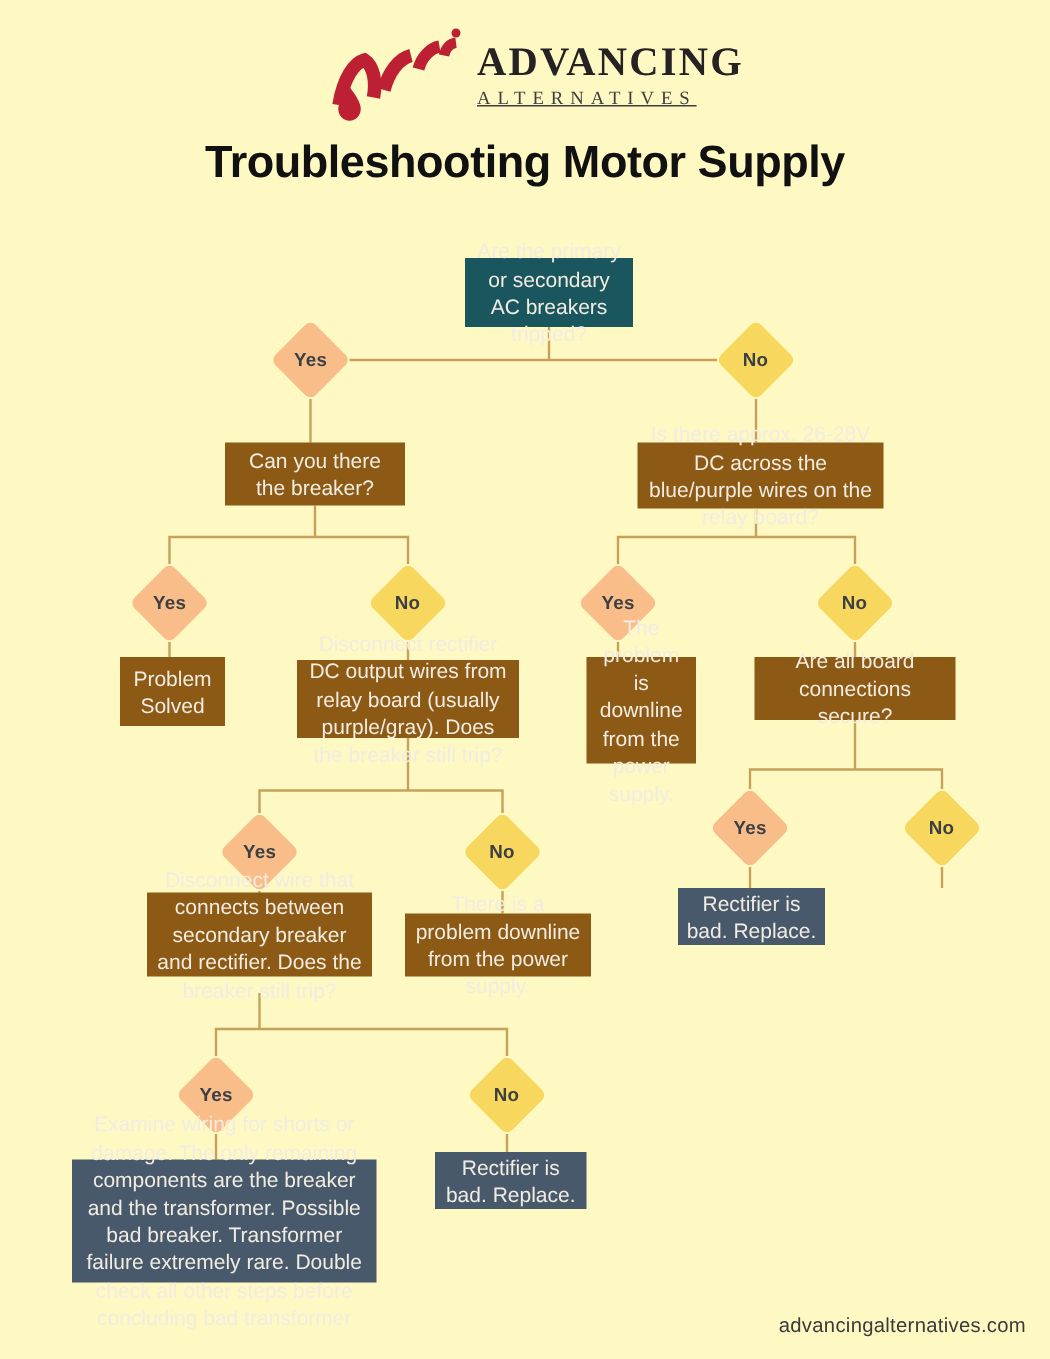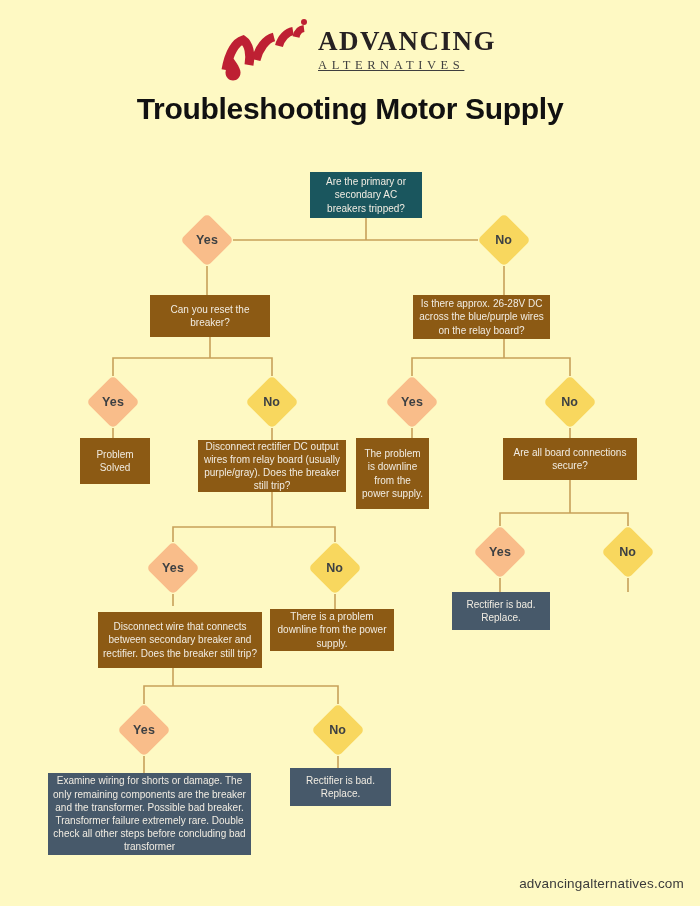--- a/index.html
+++ b/index.html
@@ -18,21 +18,21 @@
     font-family:"Liberation Serif", serif;font-size:12.5px;color:#3f3f3f;
     letter-spacing:4.6px;margin-top:4px;line-height:1;text-decoration:underline;
   }
   .page-title{
     position:absolute;left:0;top:92px;width:700px;text-align:center;
     font-size:30px;font-weight:700;color:var(--title-text);letter-spacing:-0.3px;
   }
   
   .node{
     position:absolute;display:flex;align-items:center;justify-content:center;
-    text-align:center;color:var(--box-text);font-size:10px;line-height:1.32;
+    text-align:center;color:var(--box-text);font-size:14px;line-height:1.32;
     padding:3px 5px;box-sizing:border-box;
   }
   .teal{background:var(--teal);}
   .brown{background:var(--brown);}
   .slate{background:var(--slate);}
   .diamond{
     position:absolute;width:38px;height:38px;border-radius:5px;
     transform:rotate(45deg);display:flex;align-items:center;justify-content:center;
   }
   .peach{background:var(--peach);}
@@ -83,57 +83,57 @@
 
   <div class="node teal" style="left:310px;top:172px;width:112px;height:46px">Are the primary or secondary AC breakers tripped?</div>
 
   <div class="diamond peach" style="left:188px;top:221px">
     <span class="dlabel">Yes</span>
   </div>
   <div class="diamond yellow" style="left:485px;top:221px">
     <span class="dlabel">No</span>
   </div>
 
-  <div class="node brown" style="left:150px;top:295px;width:120px;height:42px">Can you reset the breaker?</div>
-  <div class="node brown" style="left:413px;top:295px;width:137px;height:44px">Is there approx. 26-28V DC across the blue/purple wires on the relay board?</div>
+  <div class="node brown" style="left:150px;top:295px;width:120px;height:42px">Can you there the breaker?</div>
+  <div class="node brown" style="left:425px;top:295px;width:164px;height:44px">Is there approx. 26-28V DC across the blue/purple wires on the relay board?</div>
 
   <div class="diamond peach" style="left:94px;top:383px">
     <span class="dlabel">Yes</span>
   </div>
   <div class="diamond yellow" style="left:253px;top:383px">
     <span class="dlabel">No</span>
   </div>
 
   <div class="diamond peach" style="left:393px;top:383px">
     <span class="dlabel">Yes</span>
   </div>
   <div class="diamond yellow" style="left:551px;top:383px">
     <span class="dlabel">No</span>
   </div>
 
   <div class="node brown" style="left:80px;top:438px;width:70px;height:46px">Problem Solved</div>
   <div class="node brown" style="left:198px;top:440px;width:148px;height:52px">Disconnect rectifier DC output wires from relay board (usually purple/gray). Does the breaker still trip?</div>
-  <div class="node brown" style="left:356px;top:438px;width:73px;height:71px">The problem is downline from the power supply.</div>
+  <div class="node brown" style="left:391px;top:438px;width:73px;height:71px">The problem is downline from the power supply.</div>
   <div class="node brown" style="left:503px;top:438px;width:134px;height:42px">Are all board connections secure?</div>
 
   <div class="diamond peach" style="left:481px;top:533px">
     <span class="dlabel">Yes</span>
   </div>
   <div class="diamond yellow" style="left:609px;top:533px">
     <span class="dlabel">No</span>
   </div>
   <div class="node slate" style="left:452px;top:592px;width:98px;height:38px">Rectifier is bad. Replace.</div>
 
   <div class="diamond peach" style="left:154px;top:549px">
     <span class="dlabel">Yes</span>
   </div>
   <div class="diamond yellow" style="left:316px;top:549px">
     <span class="dlabel">No</span>
   </div>
-  <div class="node brown" style="left:98px;top:612px;width:164px;height:56px">Disconnect wire that connects between secondary breaker and rectifier. Does the breaker still trip?</div>
+  <div class="node brown" style="left:98px;top:595px;width:150px;height:56px">Disconnect wire that connects between secondary breaker and rectifier. Does the breaker still trip?</div>
   <div class="node brown" style="left:270px;top:609px;width:124px;height:42px">There is a problem downline from the power supply.</div>
 
   <div class="diamond peach" style="left:125px;top:711px">
     <span class="dlabel">Yes</span>
   </div>
   <div class="diamond yellow" style="left:319px;top:711px">
     <span class="dlabel">No</span>
   </div>
   <div class="node slate" style="left:48px;top:773px;width:203px;height:82px">Examine wiring for shorts or damage. The only remaining components are the breaker and the transformer. Possible bad breaker. Transformer failure extremely rare. Double check all other steps before concluding bad transformer</div>
   <div class="node slate" style="left:290px;top:768px;width:101px;height:38px">Rectifier is bad. Replace.</div>

